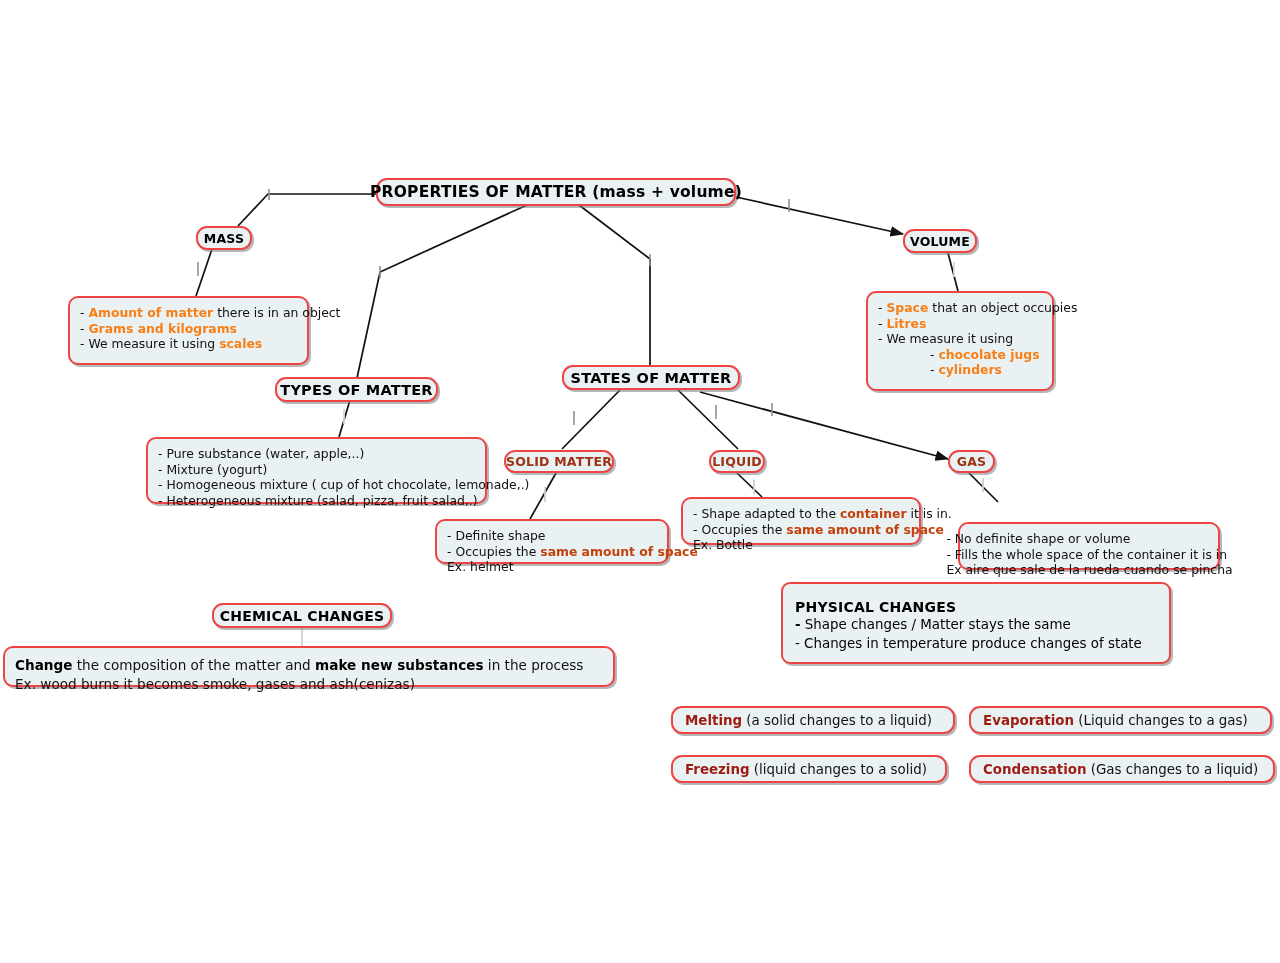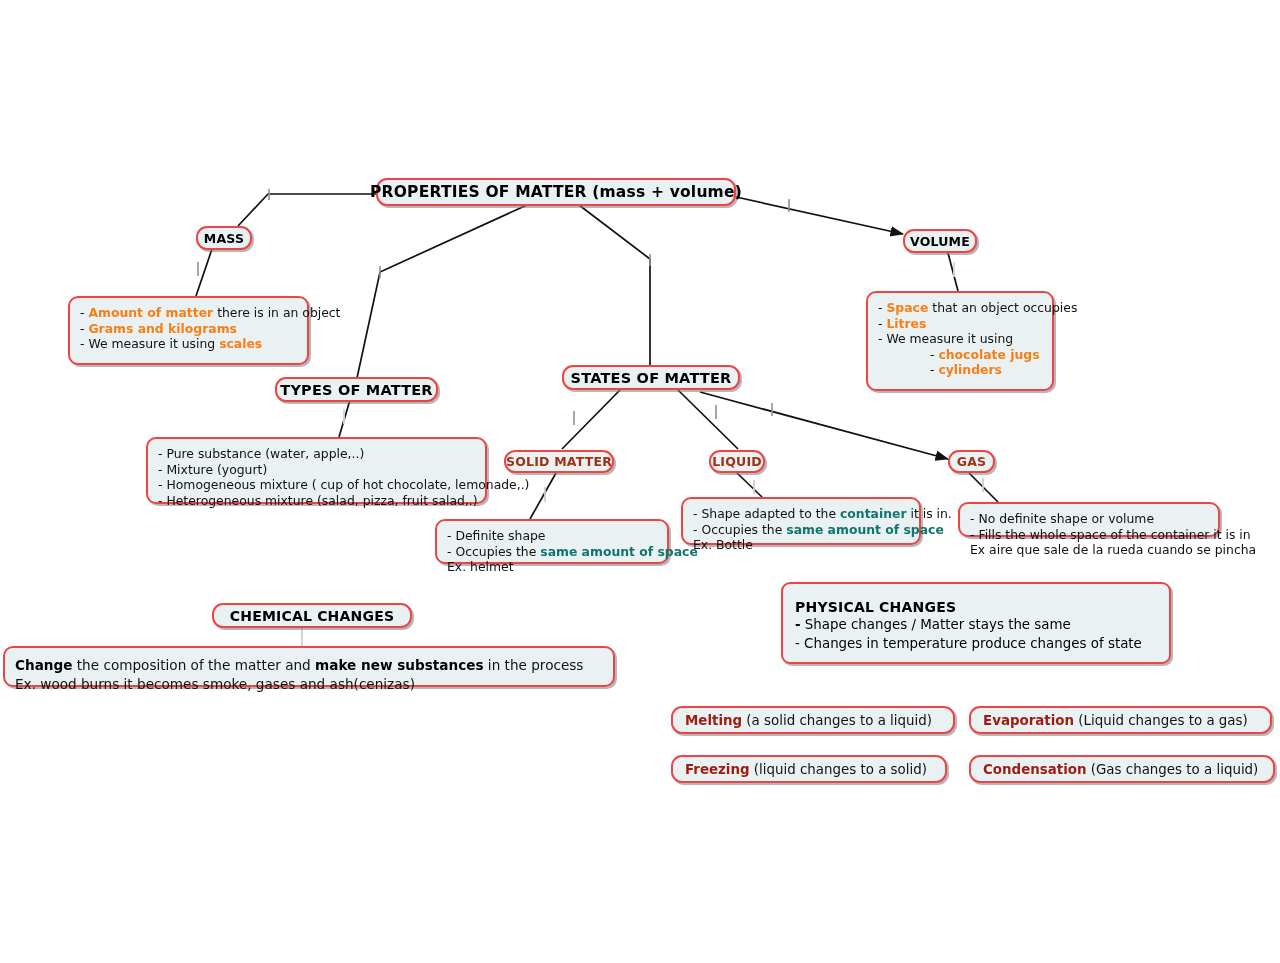--- a/index.html
+++ b/index.html
@@ -69,21 +69,21 @@
   }
   .detail .lines {
     font-size: 12.4px;
     line-height: 15.6px;
     color: #111;
     white-space: nowrap;
   }
   .detail .lines div { white-space: nowrap; }
 
   .or  { color: #f77f16; font-weight: bold; }      
-  .rd  { color: #0f766e; font-weight: bold; }      
+  .rd  { color: #c2410c; font-weight: bold; }      
   .bk  { color: #000; font-weight: bold; }         
   .indent { padding-left: 52px; }
 
   
   .phys {
     padding: 9px 12px;
     align-items: flex-end;
   }
   .phys .lines { font-size: 13.4px; line-height: 18.5px; }
   .phys .hd { font-weight: bold; font-size: 14px; letter-spacing: .2px; }
@@ -252,29 +252,29 @@
         <span>- Occupies the </span><span class="rd">same amount of space</span>
       </div>
       <div>Ex. Bottle</div>
     </div>
   </div>
 
   <div class="node pill centered t-state" style="left:948px; top:450px; width:47px; height:23px;">
     <span class="ttl">GAS</span>
   </div>
 
-  <div class="node detail" style="left:958px; top:502px; width:262px; height:35px;">
+  <div class="node detail" style="left:958px; top:522px; width:262px; height:48px;justify-content:center;">
     <div class="lines">
       <div>- No definite shape or volume</div>
       <div>- Fills the whole space of the container it is in</div>
       <div>Ex aire que sale de la rueda cuando se pincha</div>
     </div>
   </div>
 
-  <div class="node pill centered t-chem" style="left:212px; top:603px; width:200px; height:25px;">
+  <div class="node pill centered t-chem" style="left:212px; top:603px; width:180px; height:25px;">
     <span class="ttl">CHEMICAL CHANGES</span>
   </div>
 
   <div class="node detail chemdet" style="left:3px; top:646px; width:612px; height:41px;">
     <div class="lines">
       <div>
         <span class="bk">Change</span><span> the composition of the matter and </span><span class="bk">make new substances</span><span> in the process</span>
       </div>
       <div>Ex. wood burns it becomes smoke, gases and ash(cenizas)</div>
     </div>

